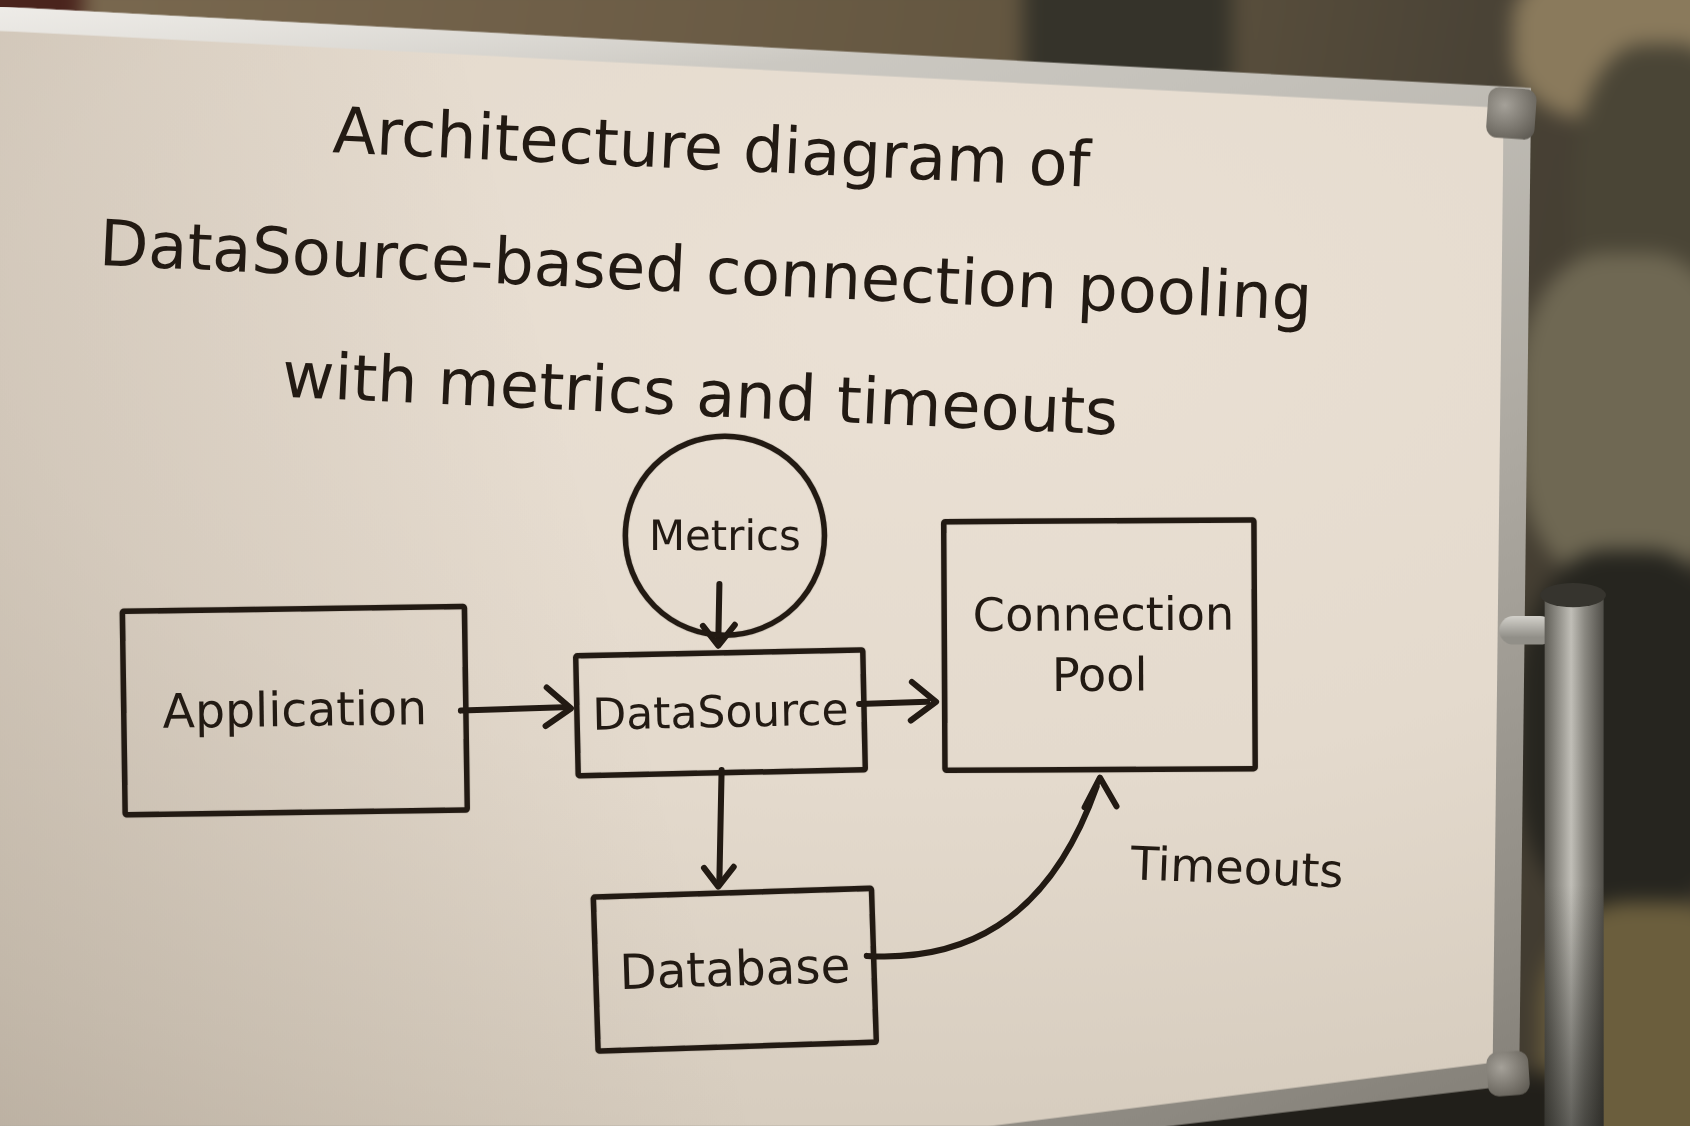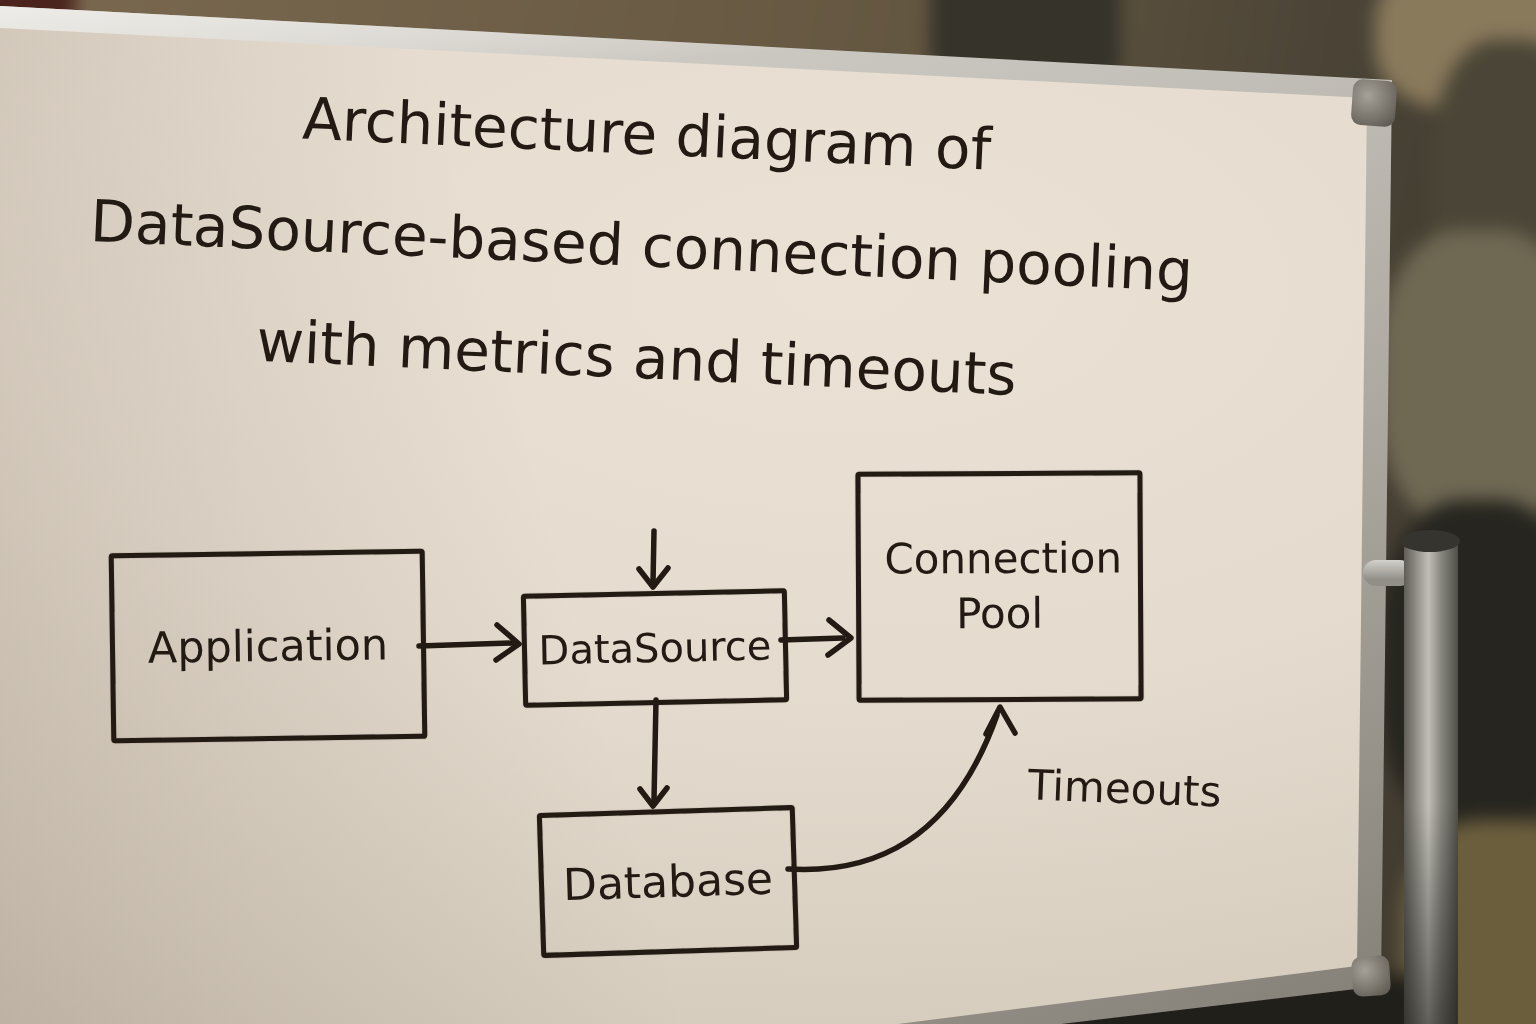--- a/index.html
+++ b/index.html
@@ -124,20 +124,23 @@
       <path d="M781,640 L843,638"></path>
       <path d="M829,620 L851,638 L828,655"></path>
 
       <path d="M656,700 L654,800"></path>
       <path d="M640,789 L653,806 L667,788"></path>
 
       <path d="M788,869 C872,874 952,842 997,715"></path>
       <path d="M986,734 L1000,707 L1015,733"></path>
     </svg>
 
+    <div class="node node-metrics ink">
+      <span class="lbl">Metrics</span>
+    </div>
 
     <div class="node node-application ink">
       <span class="lbl">Application</span>
     </div>
 
     <div class="node node-datasource ink">
       <span class="lbl">DataSource</span>
     </div>
 
     <div class="node node-connection-pool ink">

